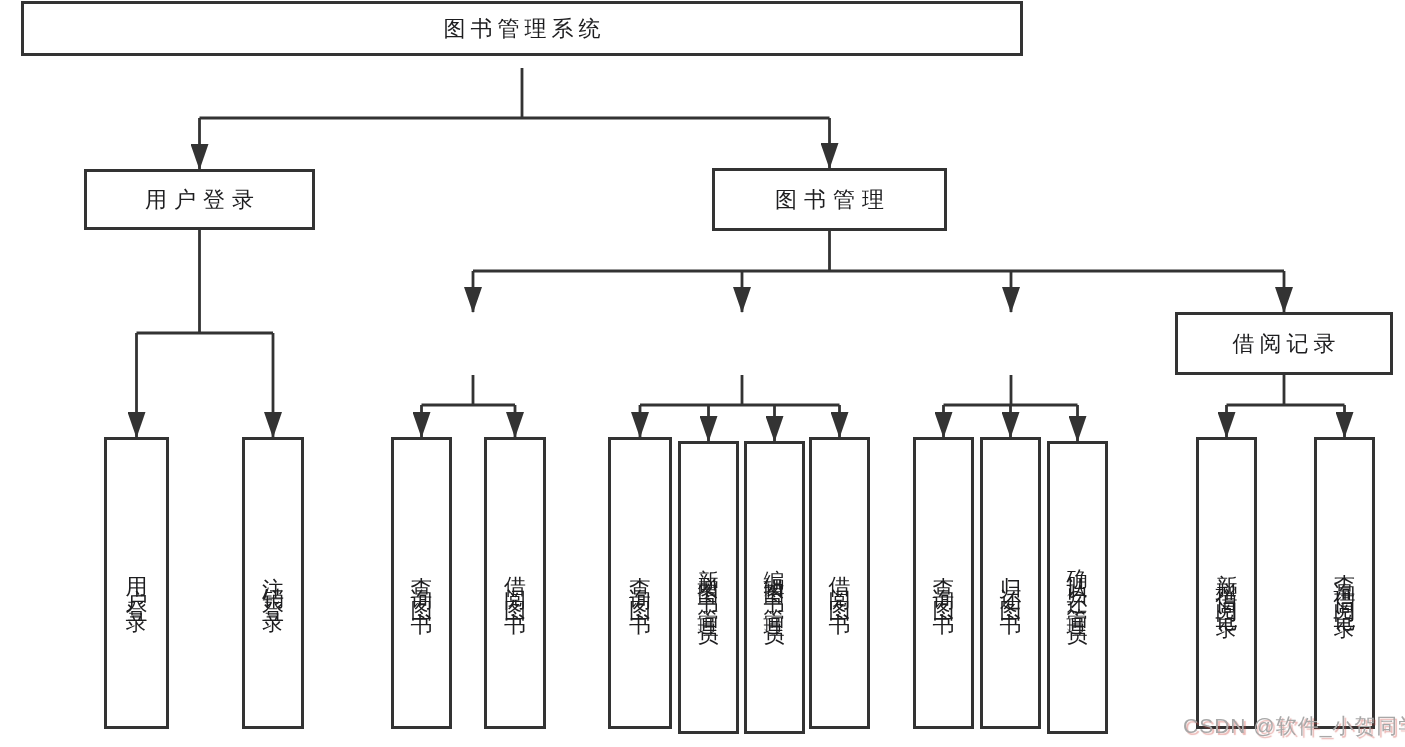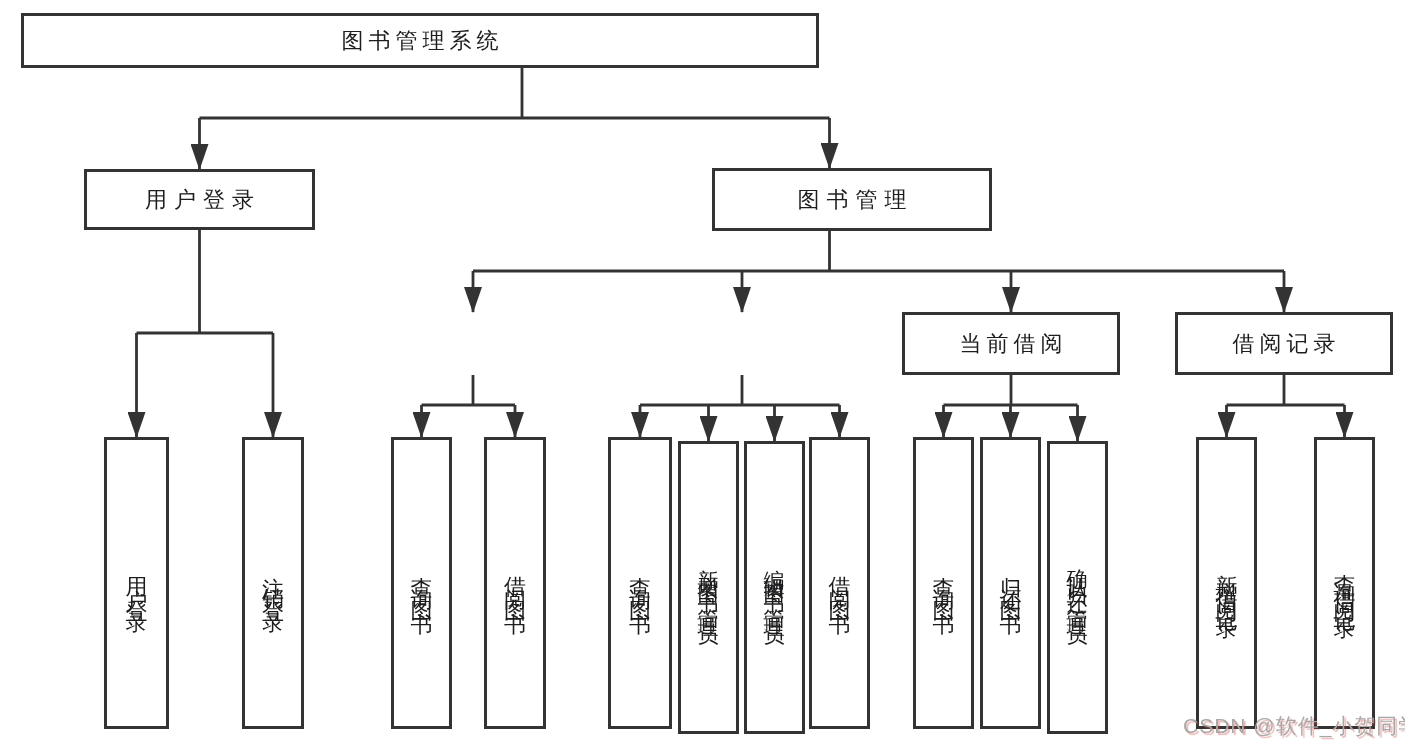--- a/index.html
+++ b/index.html
@@ -66,34 +66,31 @@
       <path d="M774.5,405 V441" marker-end="url(#arrow)"></path>
       <path d="M839.5,405 V437" marker-end="url(#arrow)"></path>
       <path d="M943.5,405 V437" marker-end="url(#arrow)"></path>
       <path d="M1010.5,405 V437" marker-end="url(#arrow)"></path>
       <path d="M1077.5,405 V441" marker-end="url(#arrow)"></path>
       <path d="M1226.5,405 V437" marker-end="url(#arrow)"></path>
       <path d="M1344.5,405 V437" marker-end="url(#arrow)"></path>
     </g>
   </svg>
 
-  <div class="box" style="left:21px;top:13px;width:798px;height:55px">
+  <div class="box" style="left:21px;top:1px;width:1002px;height:55px">
     <span class="lbl big">图书管理系统</span>
   </div>
 
   <div class="box" style="left:84px;top:169px;width:231px;height:61px">
     <span class="lbl mid">用户登录</span>
   </div>
-  <div class="box" style="left:712px;top:168px;width:280px;height:63px">
+  <div class="box" style="left:712px;top:168px;width:235px;height:63px">
     <span class="lbl mid">图书管理</span>
   </div>
 
-  <div class="box" style="left:902px;top:312px;width:218px;height:63px">
-    <span class="lbl">当前借阅</span>
-  </div>
   <div class="box" style="left:1175px;top:312px;width:218px;height:63px">
     <span class="lbl">借阅记录</span>
   </div>
 
   <div class="box" style="left:104px;top:437px;width:65px;height:292px">
     <span class="vlbl v4">用户登录</span>
   </div>
   <div class="box" style="left:242px;top:437px;width:62px;height:292px">
     <span class="vlbl v4">注销登录</span>
   </div>

